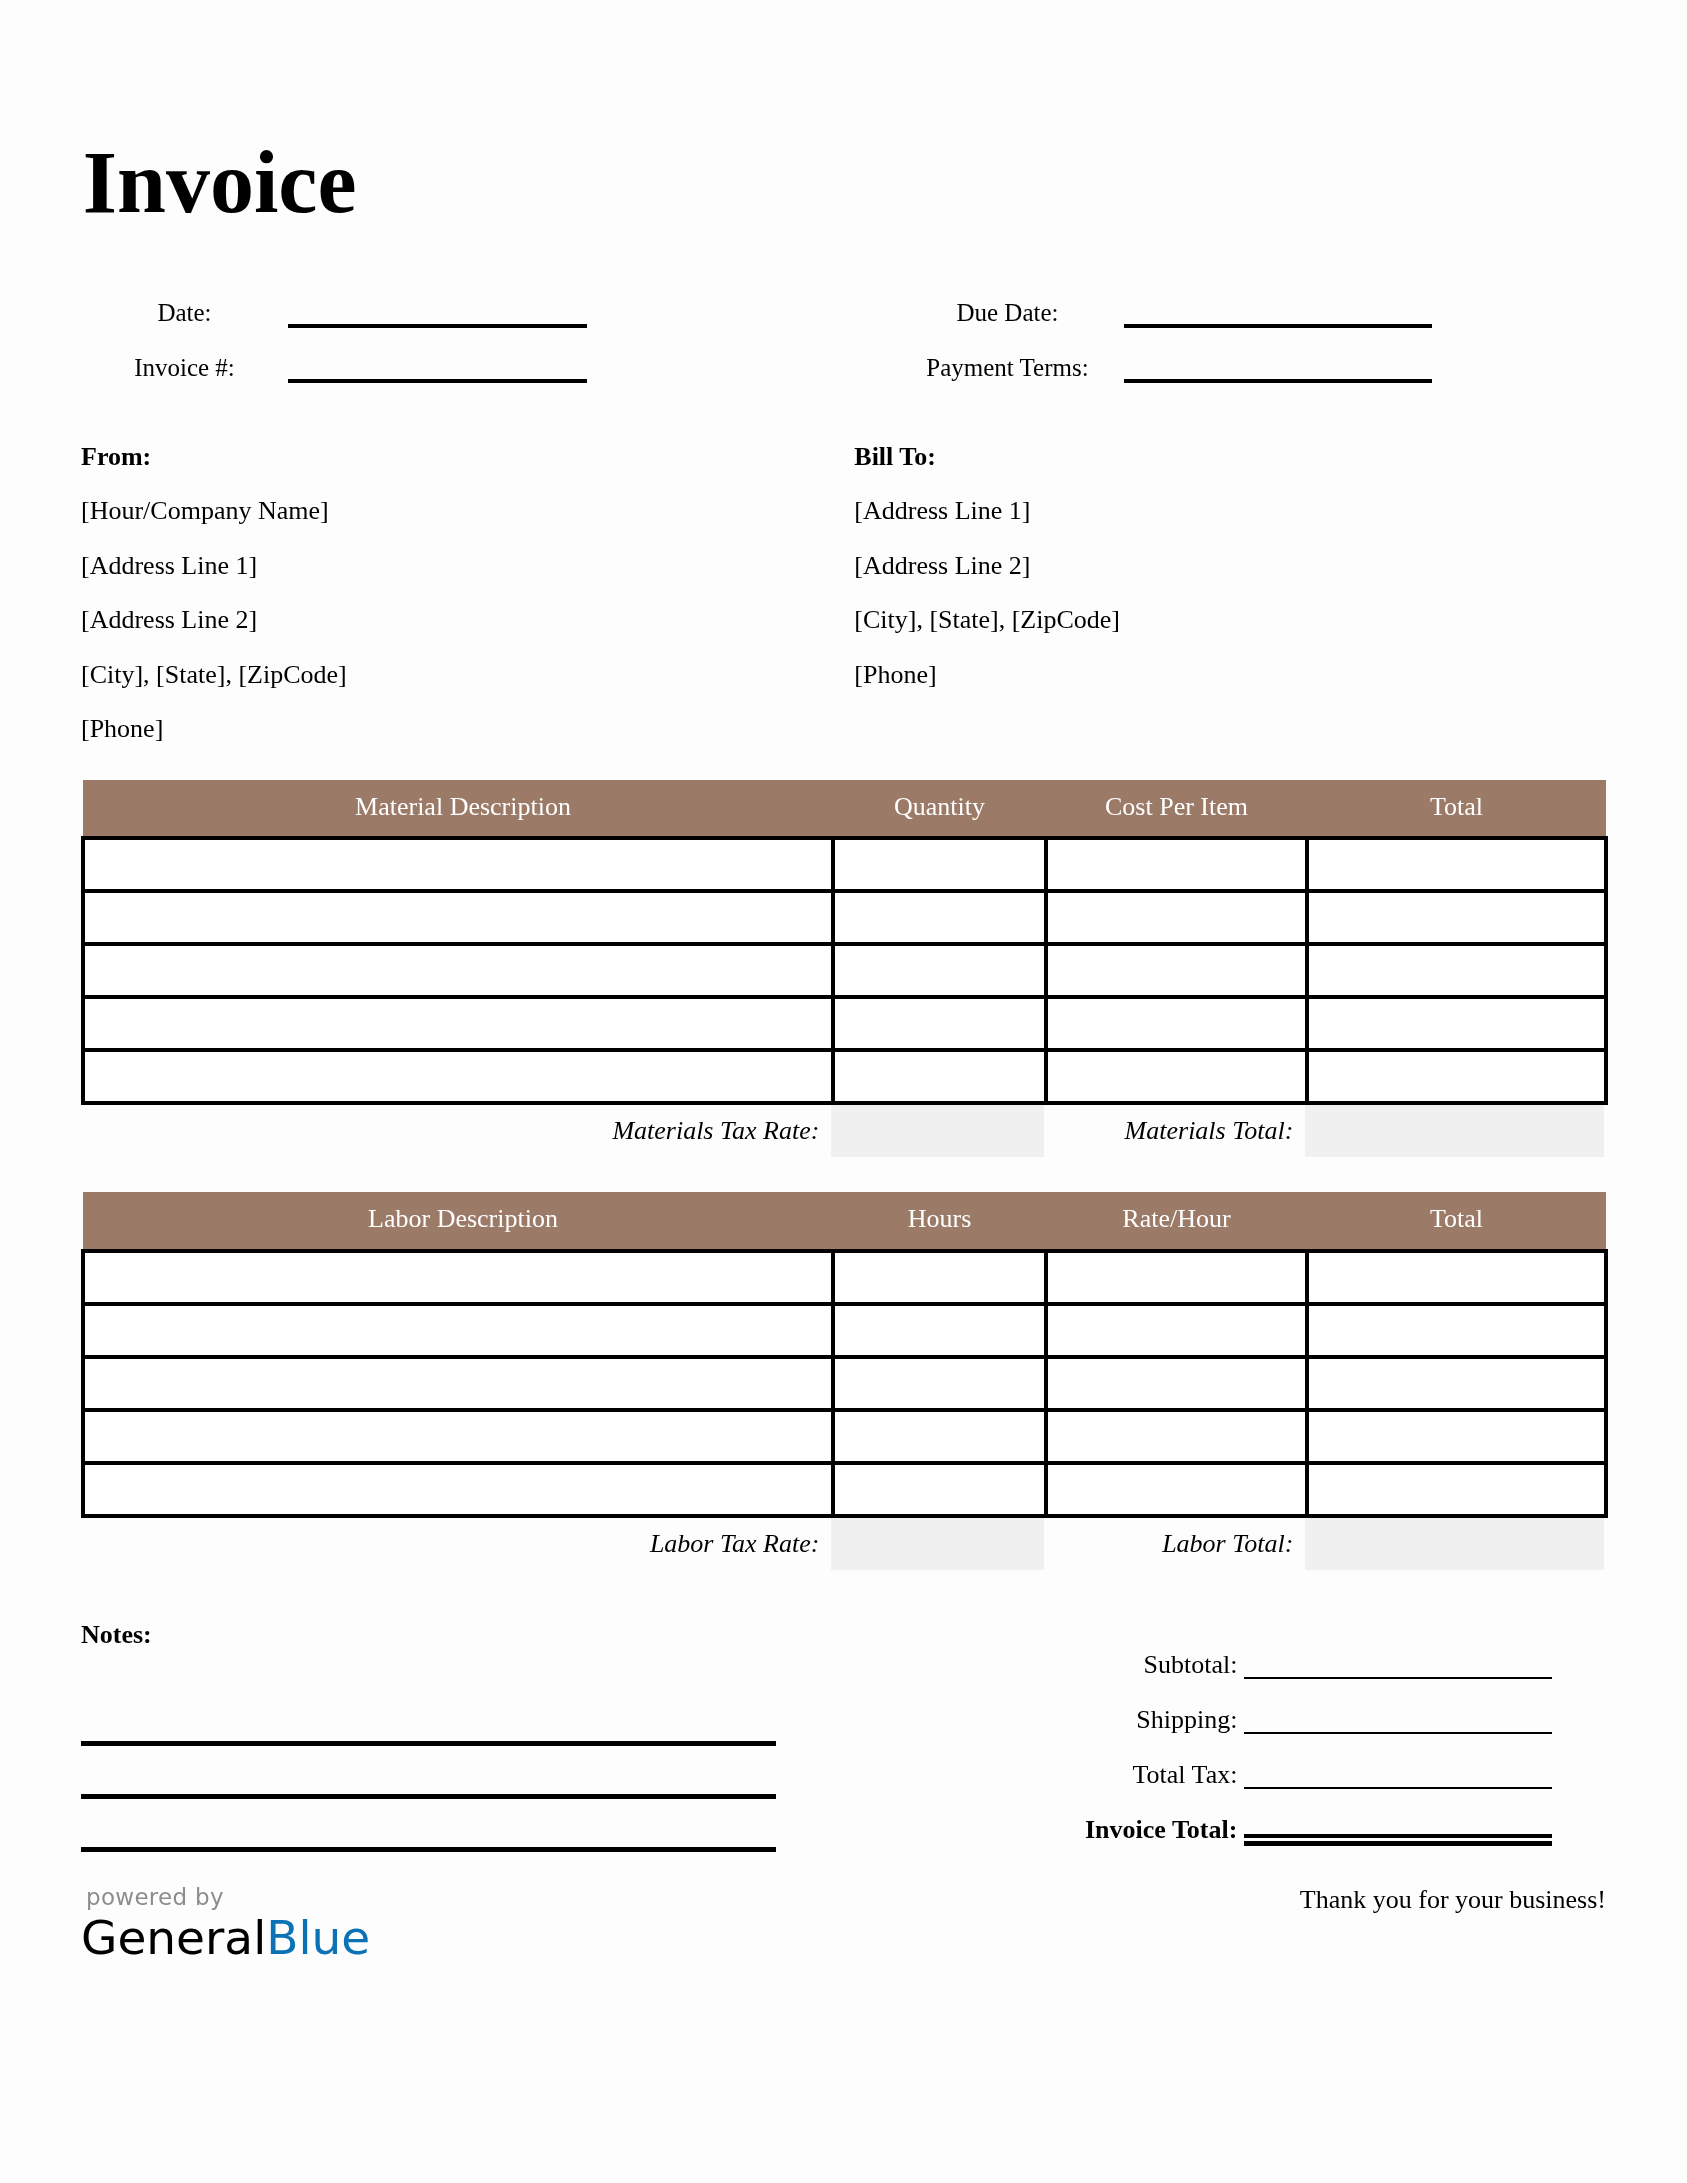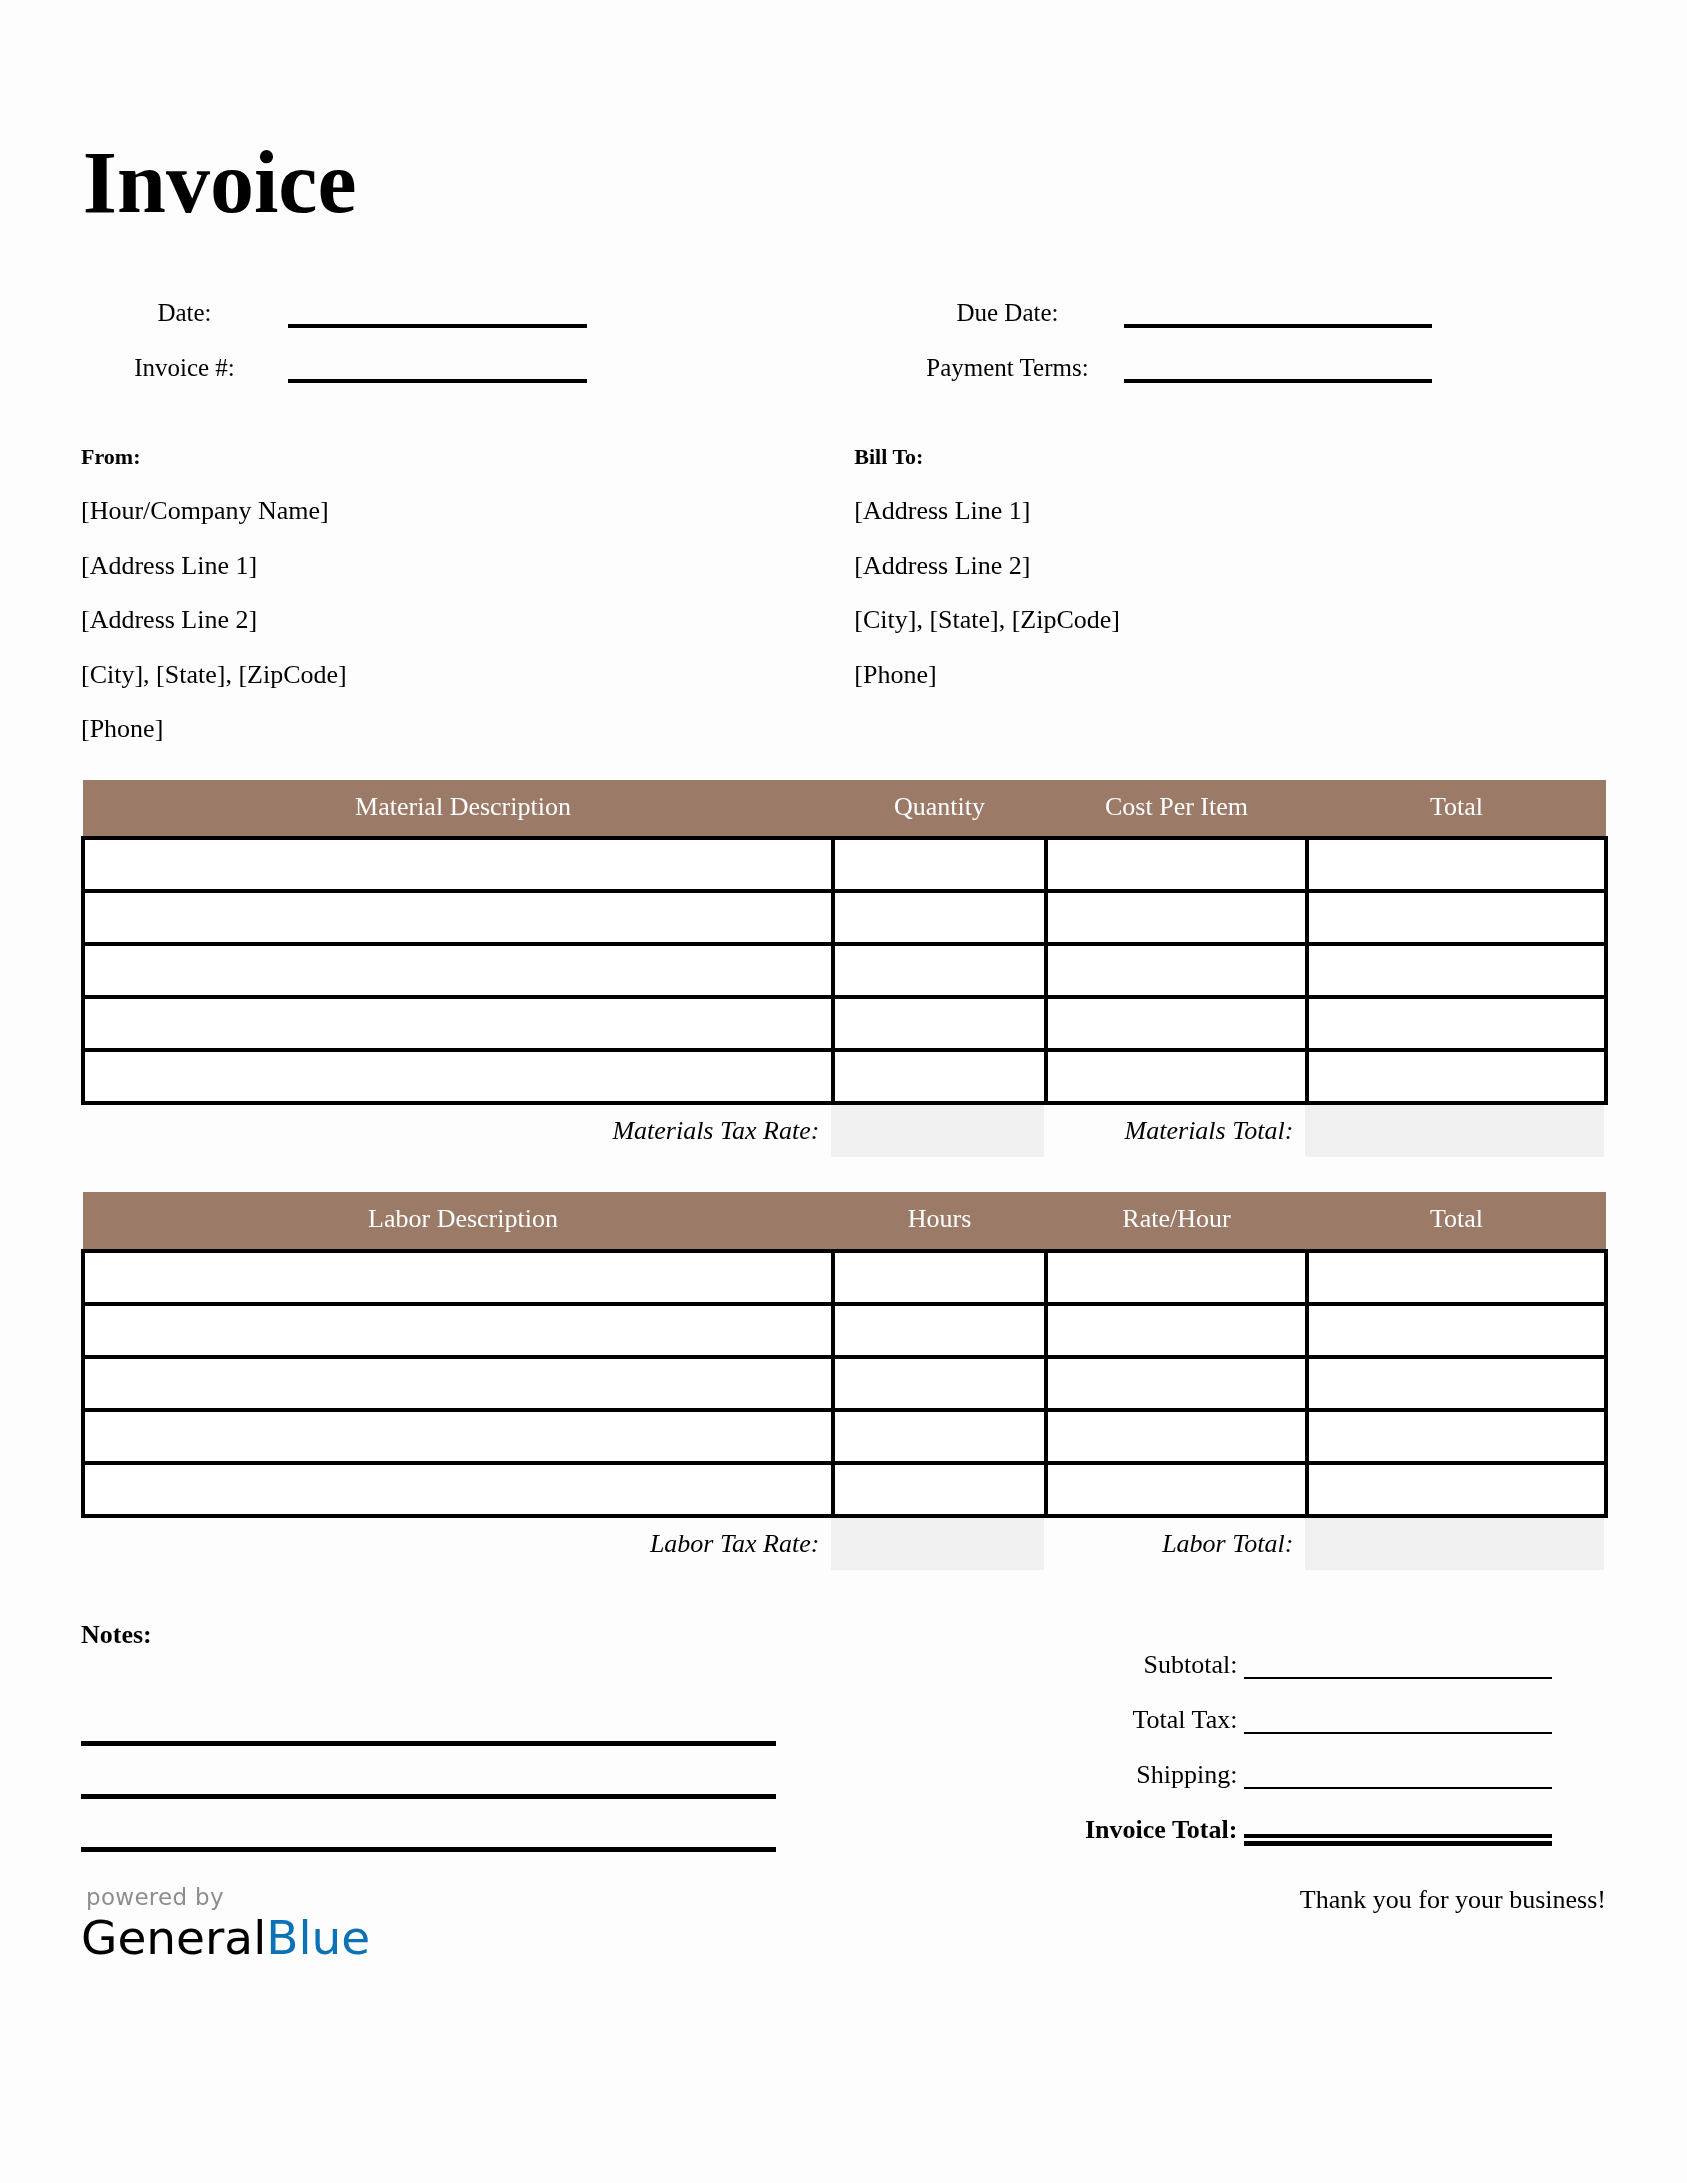--- a/index.html
+++ b/index.html
@@ -72,21 +72,21 @@
   .parties {
     display: flex;
     margin-top: 51px;
   }
   .party {
     width: 50%;
     box-sizing: border-box;
   }
   .party.right { padding-left: 10.8px; }
   .party-title {
-    font-size: 22px;
+    font-size: 26px;
     font-weight: bold;
     line-height: 35px;
     margin-bottom: 20px;
   }
   .party-line {
     font-size: 26px;
     line-height: 33px;
     margin-bottom: 21.5px;
   }
   .party-line:last-child { margin-bottom: 0; }
@@ -405,25 +405,25 @@
         <div class="notes-line"></div>
       </div>
     </div>
 
     <div class="totals">
       <div class="total-row">
         <div class="total-label">Subtotal:</div>
         <div class="total-rule"></div>
       </div>
       <div class="total-row">
+        <div class="total-label">Shipping:</div>
+        <div class="total-rule"></div>
+      </div>
+      <div class="total-row">
         <div class="total-label">Total Tax:</div>
-        <div class="total-rule"></div>
-      </div>
-      <div class="total-row">
-        <div class="total-label">Shipping:</div>
         <div class="total-rule"></div>
       </div>
       <div class="total-row">
         <div class="total-label bold">Invoice Total:</div>
         <div class="total-rule double"></div>
       </div>
     </div>
   </div>
 
   <div class="footer">

